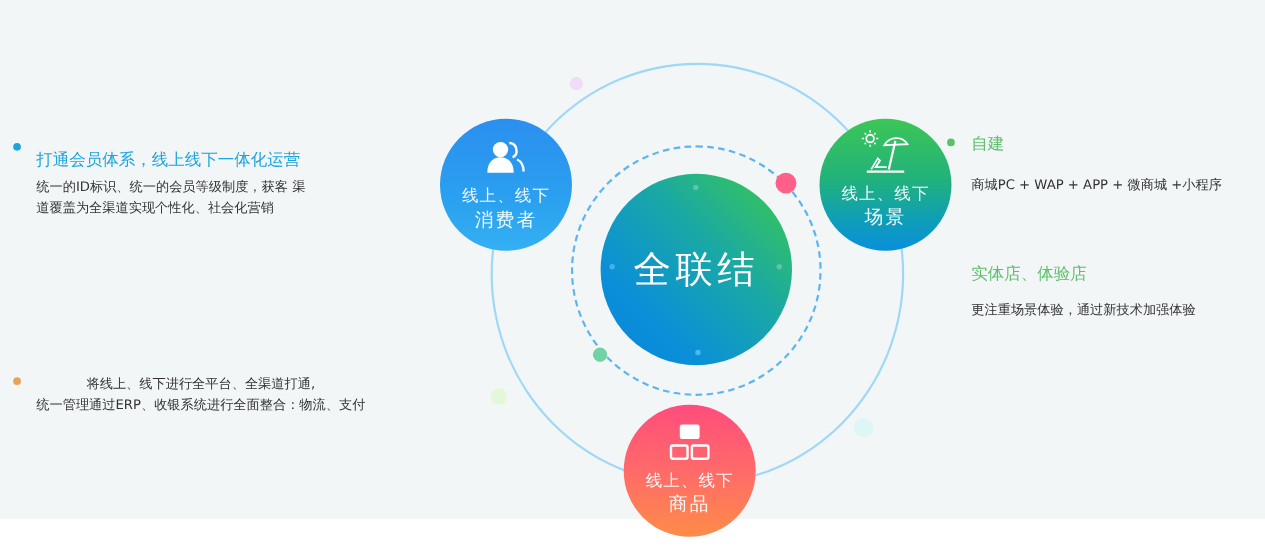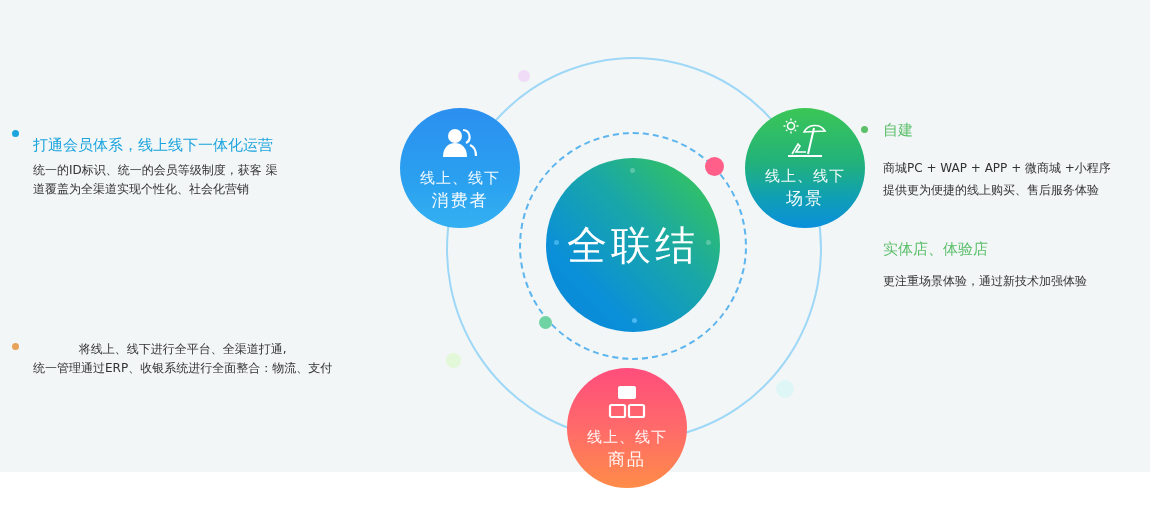--- a/index.html
+++ b/index.html
@@ -40,21 +40,21 @@
       display: flex; flex-direction: column; align-items: center; justify-content: flex-start;
       text-align: right; box-sizing: border-box;
     }
     .node .lbl1 { font-size: 15px; letter-spacing: 1px; line-height: 20px; opacity: .95; }
     .node .lbl2 { font-size: 17px; letter-spacing: 2px; line-height: 24px; opacity: .95; }
 
     .center-circle {
       position: absolute; border-radius: 50%;
       background: linear-gradient(225deg, #3ccb4a 0%, #1aa8a5 40%, #0a8fd9 75%, #0a86d8 100%);
       display: flex; align-items: center; justify-content: center;
-      color: #fff; font-size: 40px; letter-spacing: 4px;
+      color: #fff; font-size: 34px; letter-spacing: 4px;
     }
     .dot { position: absolute; border-radius: 50%; }
   </style>
 </head>
 <body>
 
 <div class="bg"></div>
 
 <div>
   <span class="bullet" style="left:12px; top:130px; background:#1ba4dd;"></span>
@@ -137,20 +137,19 @@
 
 <div>
   <span class="bullet" style="left:861px; top:126px; background:#5cbf6a;"></span>
 
   <div class="abs" style="left:883px; top:121px;">
     <div class="r-title">自建</div>
     <div class="r-text" style="margin-top:20px;">商城PC + WAP + APP + 微商城 +小程序</div>
   </div>
 
   <div class="abs" style="left:883px; top:180px;">
-    <div class="r-text" style="margin-top:2px;">提供更为便捷的线上购买、售后服务体验</div>
   </div>
 
   <div class="abs" style="left:883px; top:240px;">
     <div class="r-title">实体店、体验店</div>
     <div class="r-text" style="margin-top:14px;">更注重场景体验，通过新技术加强体验</div>
   </div>
 </div>
 
 </body></html>

